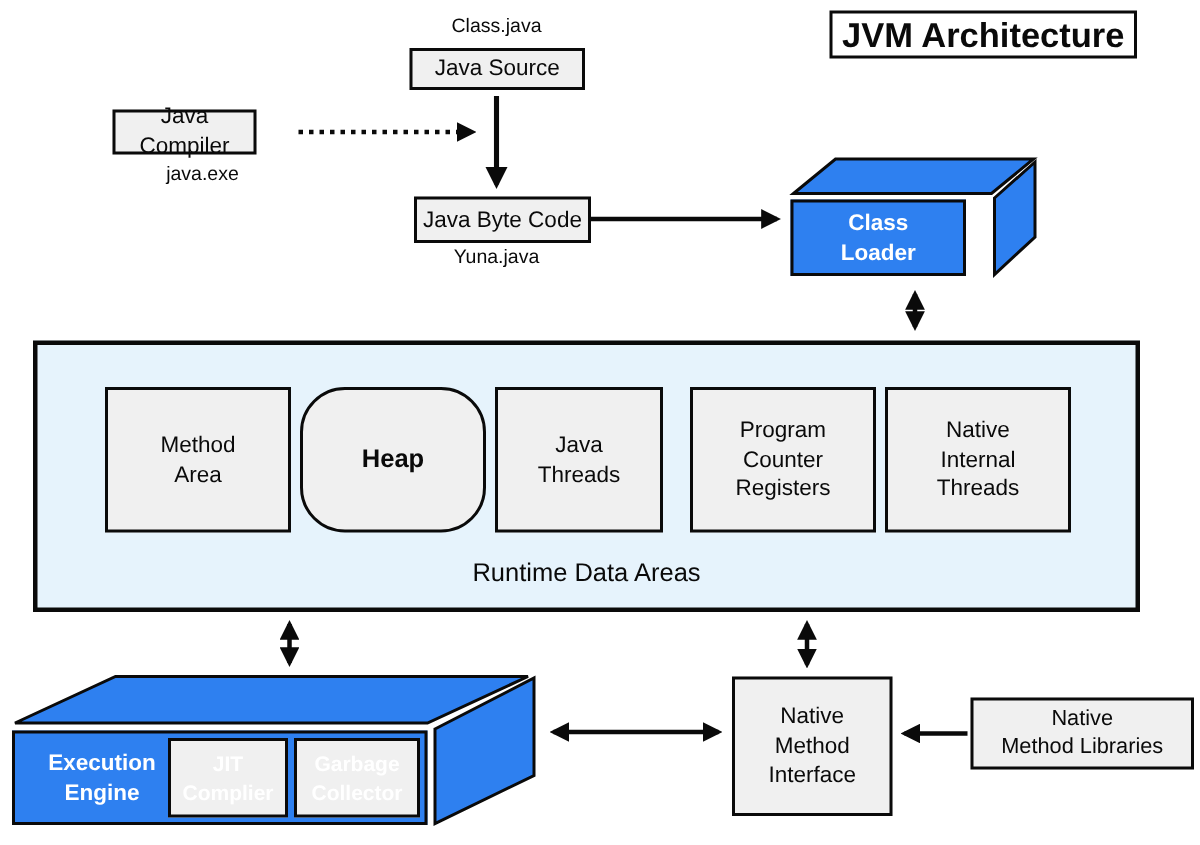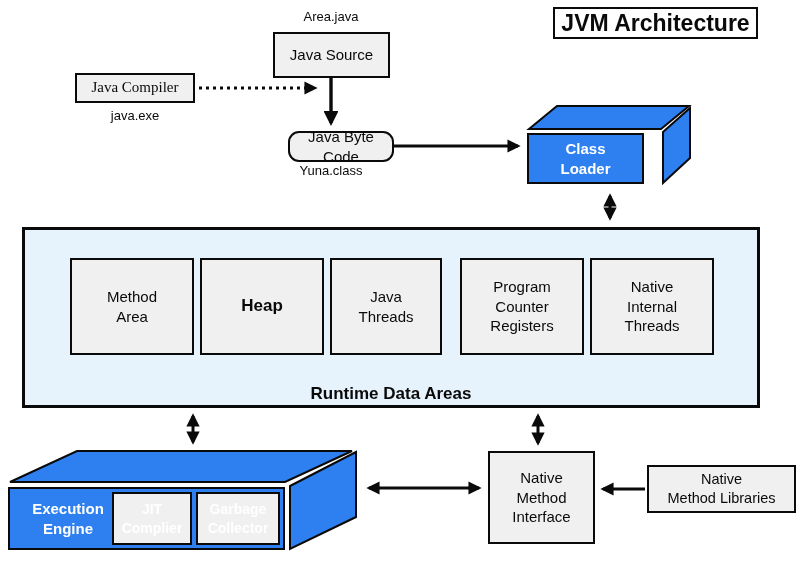--- a/index.html
+++ b/index.html
@@ -14,21 +14,21 @@
   .layer{position:absolute;left:0;top:0;width:800px;height:563px;z-index:1;}
   .box{position:absolute;z-index:2;display:flex;align-items:center;justify-content:center;
        text-align:center;box-sizing:border-box;background:var(--box-gray);
        border:2px solid var(--ink);font-size:15px;line-height:1.32;white-space:pre-line;}
   .bluebox{background:var(--blue);color:#fff;font-weight:bold;}
   .bold{font-weight:bold;}
   .freelabel{position:absolute;z-index:2;font-size:13px;text-align:center;white-space:nowrap;}
   .title-box{font-size:23px;font-weight:bold;background:#fff;}
   .runtime{background:var(--light-blue);border-width:3px;}
   .runtime-label{position:absolute;z-index:2;left:22px;top:372px;width:738px;text-align:center;
-       font-size:17px;font-weight:bold;margin-top:12px;}
+       font-size:17px;font-weight:normal;}
   .small-bold{font-size:14px;font-weight:bold;}
   svg .face{fill:var(--blue);stroke:var(--ink);stroke-width:2;}
   svg line{stroke:var(--ink);}
 </style>
 </head>
 <body>
 
 <div class="canvas">
 
   <svg class="layer" viewBox="0 0 800 563">
@@ -49,41 +49,41 @@
     <line x1="392" y1="146" x2="518" y2="146" stroke-width="3" marker-end="url(#ah)"></line>
     <line x1="610" y1="196" x2="610" y2="218" stroke-width="3" marker-start="url(#ah)" marker-end="url(#ah)"></line>
     <line x1="193" y1="416" x2="193" y2="442" stroke-width="3" marker-start="url(#ah)" marker-end="url(#ah)"></line>
     <line x1="538" y1="416" x2="538" y2="443" stroke-width="3" marker-start="url(#ah)" marker-end="url(#ah)"></line>
     <line x1="369" y1="488" x2="479" y2="488" stroke-width="3" marker-start="url(#ah)" marker-end="url(#ah)"></line>
     <line x1="645" y1="489" x2="603" y2="489" stroke-width="3" marker-end="url(#ah)"></line>
   </svg>
 
   <div class="box title-box" style="left:553px;top:7px;width:205px;height:32px;">JVM Architecture</div>
 
-  <div class="freelabel" style="left:271px;top:9px;width:120px;">Area.java</div>
+  <div class="freelabel" style="left:271px;top:9px;width:120px;">Class.java</div>
 
-  <div class="box" style="left:273px;top:32px;width:117px;height:46px;">Java Source</div>
+  <div class="box" style="left:273px;top:32px;width:117px;height:28px;">Java Source</div>
 
-  <div class="box" style="left:75px;top:73px;width:120px;height:30px;font-family:Liberation Serif, serif;">Java Compiler</div>
+  <div class="box" style="left:75px;top:73px;width:96px;height:30px;">Java Compiler</div>
 
   <div class="freelabel" style="left:75px;top:108px;width:120px;">java.exe</div>
 
-  <div class="box" style="left:288px;top:131px;width:106px;height:31px;border-radius:11px;">Java Byte Code</div>
+  <div class="box" style="left:276px;top:131px;width:118px;height:31px;">Java Byte Code</div>
 
-  <div class="freelabel" style="left:271px;top:163px;width:120px;">Yuna.class</div>
+  <div class="freelabel" style="left:271px;top:163px;width:120px;">Yuna.java</div>
 
   <div class="box bluebox" style="left:527px;top:133px;width:117px;height:51px;">Class
 Loader</div>
 
   <div class="box runtime" style="left:22px;top:227px;width:738px;height:181px;"></div>
   <div class="runtime-label">Runtime Data Areas</div>
 
   <div class="box" style="left:70px;top:258px;width:124px;height:97px;">Method
 Area</div>
-  <div class="box bold" style="left:200px;top:258px;width:124px;height:97px;font-size:17px;">Heap</div>
+  <div class="box bold" style="left:200px;top:258px;width:124px;height:97px;font-size:17px;border-radius:30px;">Heap</div>
   <div class="box" style="left:330px;top:258px;width:112px;height:97px;">Java
 Threads</div>
   <div class="box" style="left:460px;top:258px;width:124px;height:97px;">Program
 Counter
 Registers</div>
   <div class="box" style="left:590px;top:258px;width:124px;height:97px;">Native
 Internal
 Threads</div>
 
   <div class="box bluebox" style="left:8px;top:487px;width:277px;height:63px;justify-content:flex-start;">

